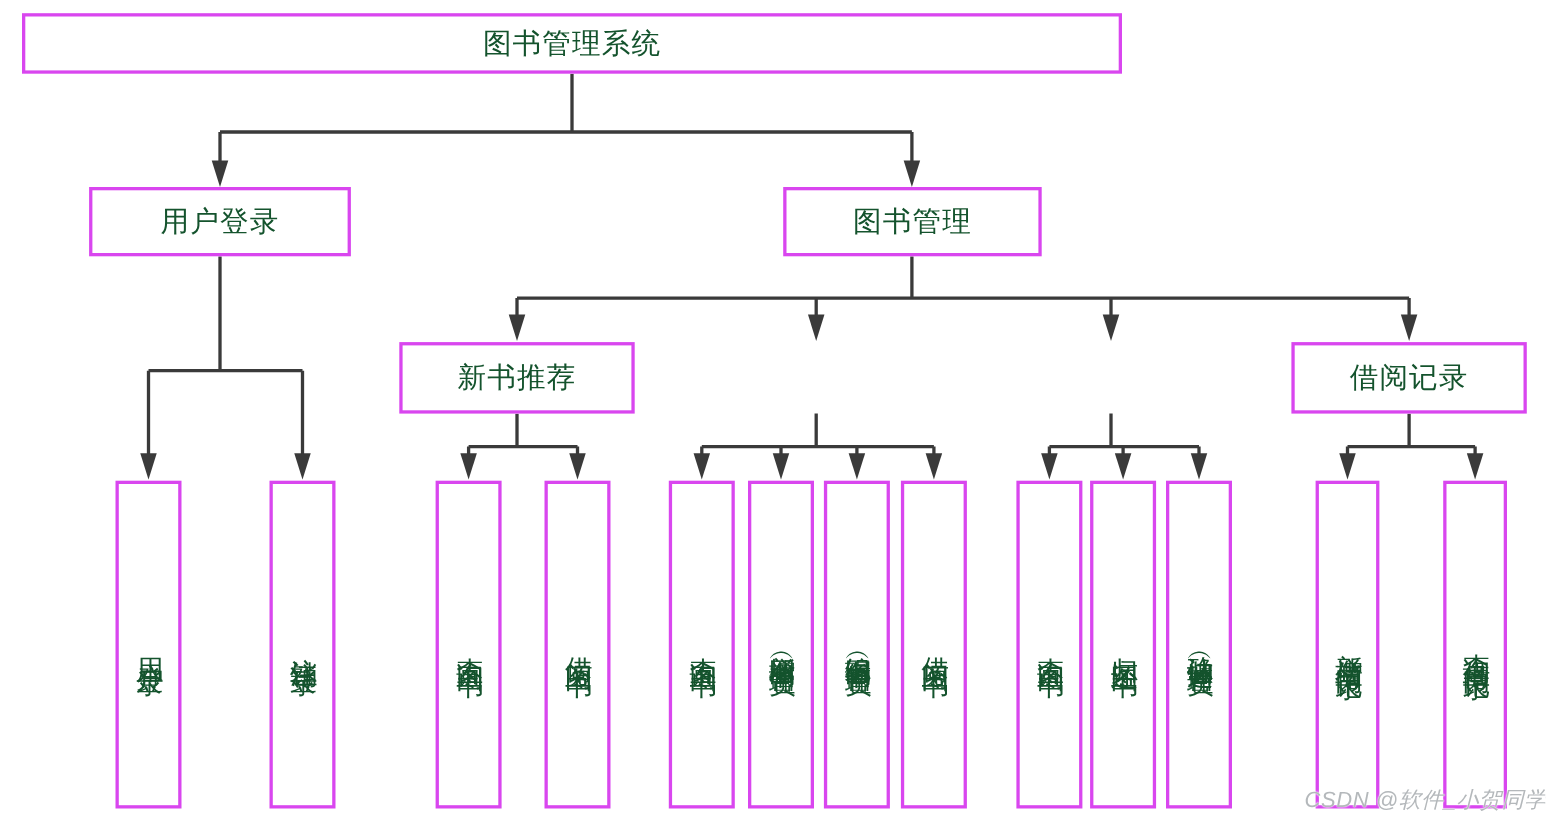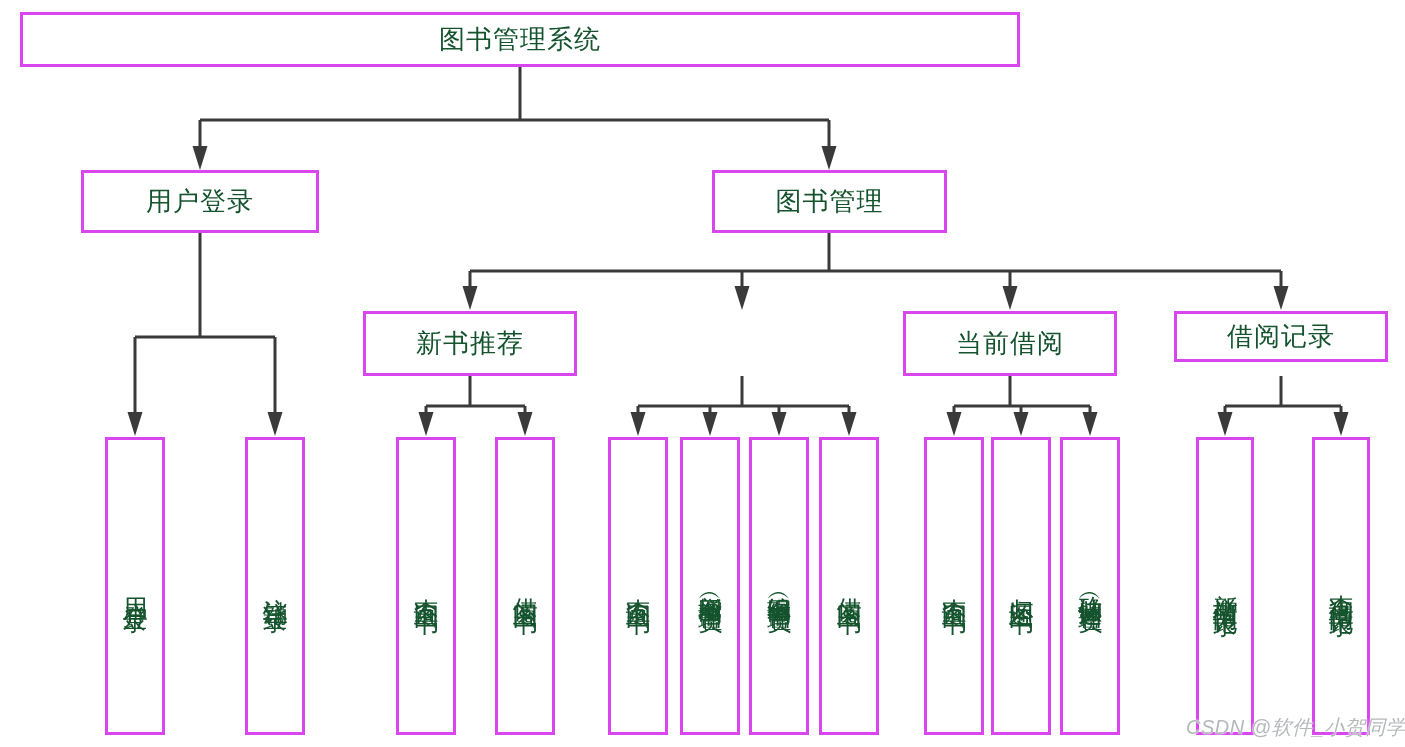--- a/index.html
+++ b/index.html
@@ -126,24 +126,21 @@
   <div class="node hbox" style="left:81px;top:170px;width:238px;height:63px">
     <span>用户登录</span>
   </div>
   <div class="node hbox" style="left:712px;top:170px;width:235px;height:63px">
     <span>图书管理</span>
   </div>
 
   <div class="node hbox" style="left:363px;top:311px;width:214px;height:65px">
     <span>新书推荐</span>
   </div>
-  <div class="node hbox" style="left:903px;top:311px;width:214px;height:65px">
-    <span>当前借阅</span>
-  </div>
-  <div class="node hbox" style="left:1174px;top:311px;width:214px;height:51px">
+  <div class="node hbox" style="left:1174px;top:311px;width:214px;height:65px">
     <span>借阅记录</span>
   </div>
 
   <div class="node leaf" style="left:105px">
     <span class="vtext">用户登录</span>
   </div>
   <div class="node leaf" style="left:245px">
     <span class="vtext">注销登录</span>
   </div>
 

